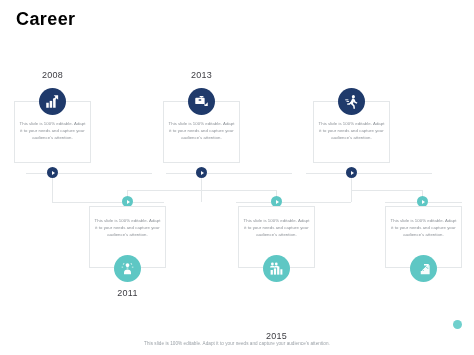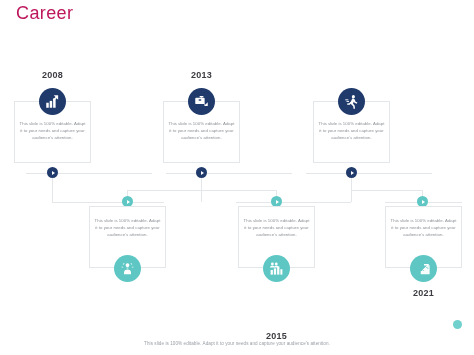--- a/index.html
+++ b/index.html
@@ -7,23 +7,23 @@
     width:474px;height:355px;
     background:#ffffff;
     font-family:"Liberation Sans", sans-serif;
     overflow:hidden;
     position:relative;
   }
   #slide{position:absolute;inset:0;background:#fff;}
 
   
   .title{
-    position:absolute;left:16px;top:3px;
-    font-size:18px;font-weight:400;letter-spacing:.4px;
-    color:#be185d;
+    position:absolute;left:16px;top:9px;
+    font-size:18px;font-weight:700;letter-spacing:.4px;
+    color:#000000;
   }
 
   
   .ln{position:absolute;background:#e4e7e9;}
   .lnh{height:1px;}
   .lnv{width:1px;}
 
   
   .card{
     position:absolute;width:77px;height:62px;
@@ -58,21 +58,21 @@
   .play .tri{
     width:0;height:0;margin-left:1px;
     border-left:3.4px solid #fff;
     border-top:2.4px solid transparent;
     border-bottom:2.4px solid transparent;
   }
 
   
   .year{
     position:absolute;width:77px;text-align:center;
-    font-size:9px;font-weight:700;color:#3c3c42;
+    font-size:9px;font-weight:400;color:#3c3c42;
     letter-spacing:.3px;
   }
 
   
   .footer{
     position:absolute;left:0;right:0;bottom:9px;
     text-align:center;font-size:4.6px;color:#9aa0a6;
     letter-spacing:.06px;
   }
   .corner-dot{
@@ -167,20 +167,21 @@
     <svg viewBox="0 0 24 24">
       <path d="M12 3.4 c1.7 0 3 1.3 3 3 0 1.2-.7 2-1.3 2.6 l-.2 1.1 h-3 l-.2-1.1 C9.7 8.4 9 7.6 9 6.4 c0-1.7 1.3-3 3-3z"></path>
       <rect x="10.6" y="10.9" width="2.8" height="1"></rect>
       <path d="M6.4 18.6 c0-3 2.5-5 5.6-5 s5.6 2 5.6 5 v2.6 H6.4z"></path>
       <rect x="4.4" y="4.1" width="2.6" height="1.1" transform="rotate(-40 5.7 4.6)"></rect>
       <rect x="17" y="4.1" width="2.6" height="1.1" transform="rotate(40 18.3 4.6)"></rect>
       <rect x="2.6" y="9.2" width="2.4" height="1.1"></rect>
       <rect x="19" y="9.2" width="2.4" height="1.1"></rect>
     </svg>
   </div>
+  <div class="year" style="left:89px;top:288px;">2011</div>
 
   <div class="play teal" style="left:271px;top:196px;">
     <span class="tri"></span>
   </div>
   <div class="card bot" style="left:238px;top:206px;">
     <div class="body">This slide is 100% editable. Adapt it to your needs and capture your audience's attention.</div>
   </div>
   <div class="badge big teal" style="left:263px;top:255px;">
     <svg viewBox="0 0 24 24">
       <circle cx="5.4" cy="4.6" r="2.2"></circle>
@@ -201,18 +202,17 @@
   <div class="card bot" style="left:385px;top:206px;">
     <div class="body">This slide is 100% editable. Adapt it to your needs and capture your audience's attention.</div>
   </div>
   <div class="badge big teal" style="left:410px;top:255px;">
     <svg viewBox="0 0 24 24">
       <path d="M2 21 h5.6 v-5 h5.2 v-5 h5.4 v-4.2 h3.6 V21z" opacity=".95"></path>
       <path d="M9 14.8 l7.6-7.6 H12 V4.6 h8.2 v8.2 h-2.6 V8.2 L10 15.8z" fill="#5ec7c4"></path>
       <path d="M9.4 15.2 l8.2-8.2 h-4.8 V4.8 h7.6 v7.6 h-2.2 V8.6 l-7.2 7.2z" fill="#fff"></path>
     </svg>
   </div>
-  <div class="year" style="left:385px;top:288px;">2021</div>
 
   <div class="corner-dot"></div>
 
   <div class="footer">This slide is 100% editable. Adapt it to your needs and capture your audience's attention.</div>
 </div>
 
 </body></html>

